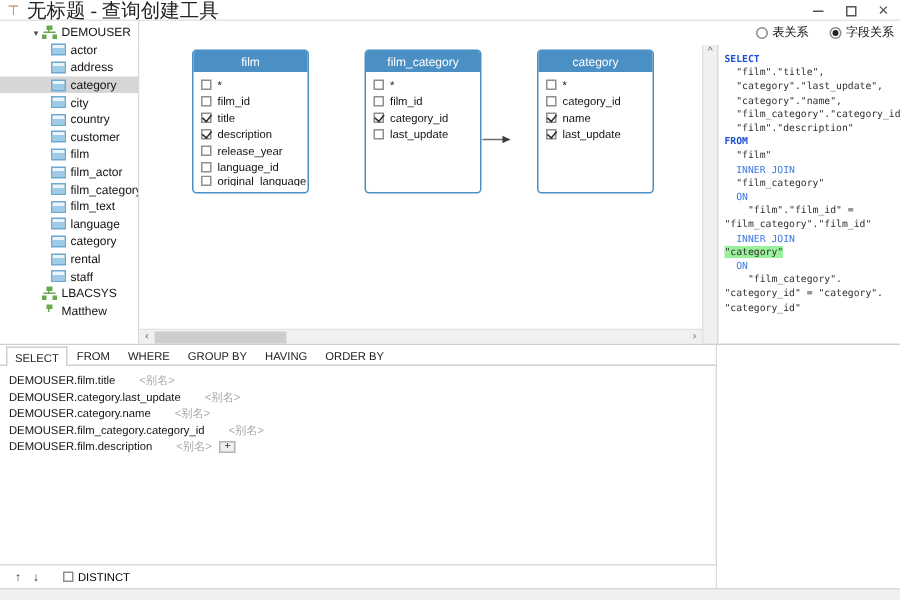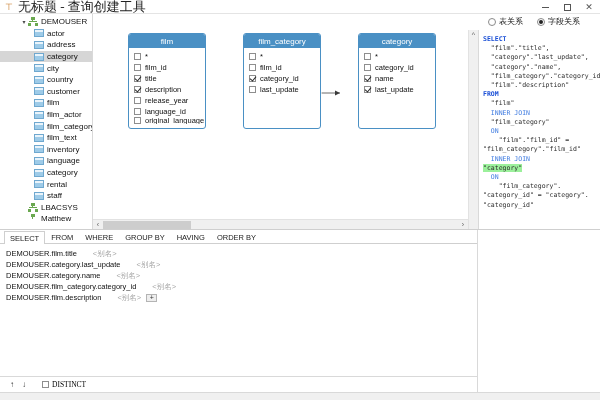--- a/index.html
+++ b/index.html
@@ -113,21 +113,21 @@
     flex: 1 1 auto;
     display: flex; flex-direction: column;
     min-width: 0;
     background: #ffffff;
   }
 
   
   .radiobar {
     height: 16px; flex: 0 0 16px;
     display: flex; align-items: center; justify-content: flex-end;
-    padding-right: 20px;
+    padding-right: 4px;
     background: #ffffff;
     position: relative;
     border-bottom: 1px solid #fff;
   }
   .radio-item {
     display: flex; align-items: center;
     font-size: 8px; color: #111;
     margin-left: 14px;
   }
   .radio-dot {
@@ -319,21 +319,20 @@
     background: #ffffff;
   }
   .arrbtn {
     width: 12px; text-align: center;
     font-size: 8px; color: #333;
   }
   .distinct {
     display: flex; align-items: center;
     margin-left: 12px;
     font-size: 7.5px;
-    font-family: Liberation Serif, serif;
   }
   .distinct .cbx { margin-right: 3px; }
   .bottom-right { width: 122px; flex: 0 0 122px; background: #ffffff; }
 
   
   .statusbar {
     height: 8px; flex: 0 0 8px;
     background: #f0f0f0;
     border-top: 1px solid #d9d9d9;
   }
@@ -415,25 +414,20 @@
         </div>
         <div class="tree-row">
           <span class="ind"></span>
           <span class="ic-table"></span>
           <span class="tree-label">film_category</span>
         </div>
         <div class="tree-row">
           <span class="ind"></span>
           <span class="ic-table"></span>
           <span class="tree-label">film_text</span>
-        </div>
-        <div class="tree-row">
-          <span class="ind"></span>
-          <span class="ic-table"></span>
-          <span class="tree-label">inventory</span>
         </div>
         <div class="tree-row">
           <span class="ind"></span>
           <span class="ic-table"></span>
           <span class="tree-label">language</span>
         </div>
         <div class="tree-row">
           <span class="ind"></span>
           <span class="ic-table"></span>
           <span class="tree-label">category</span>

